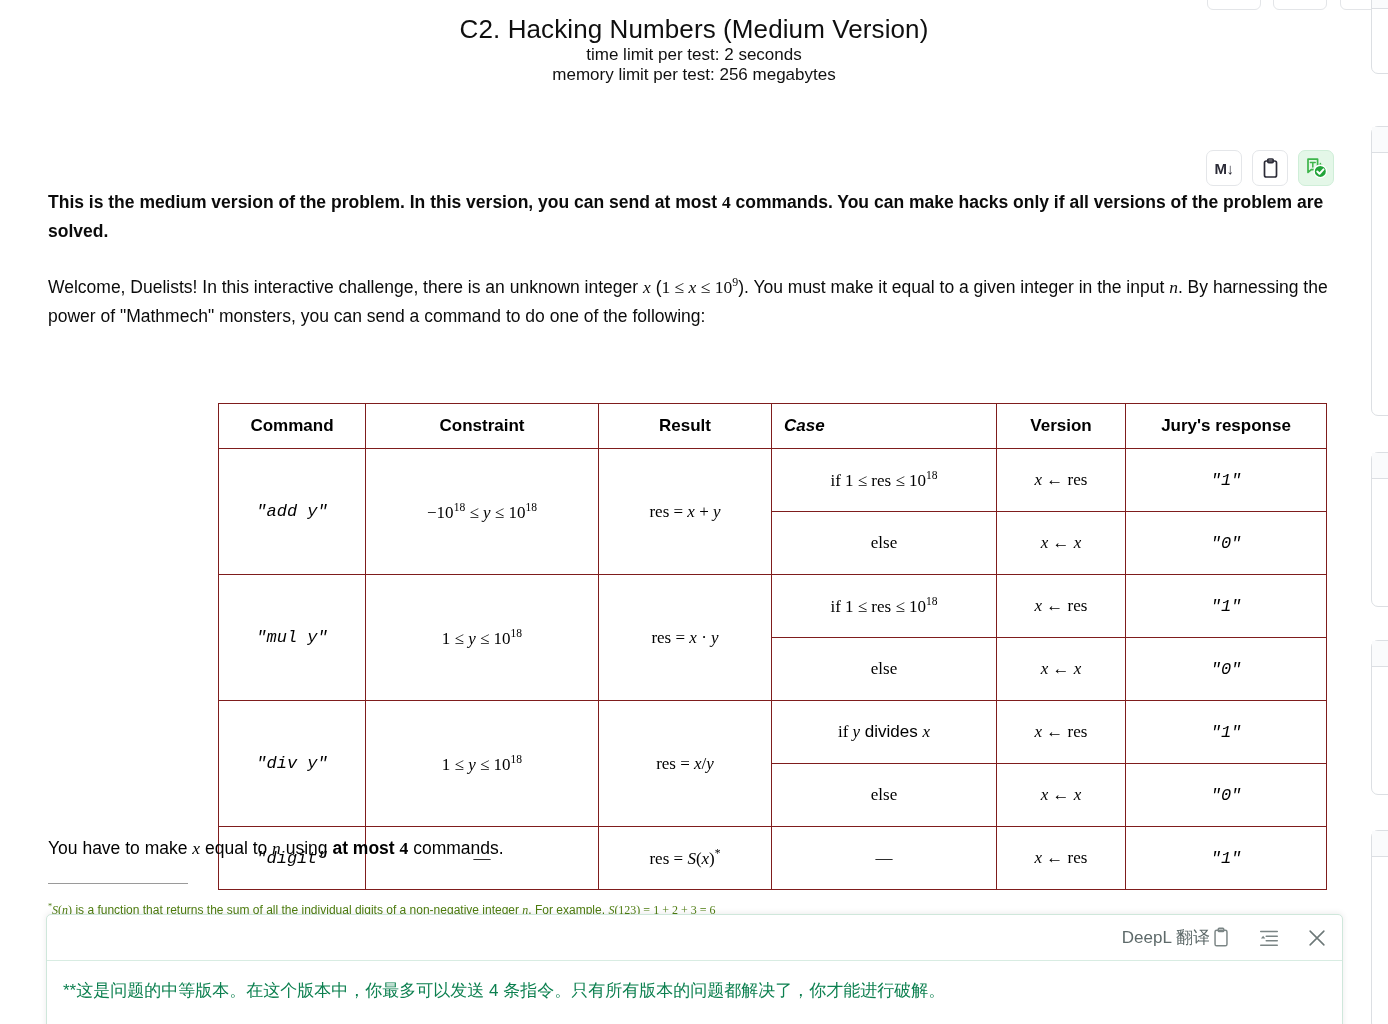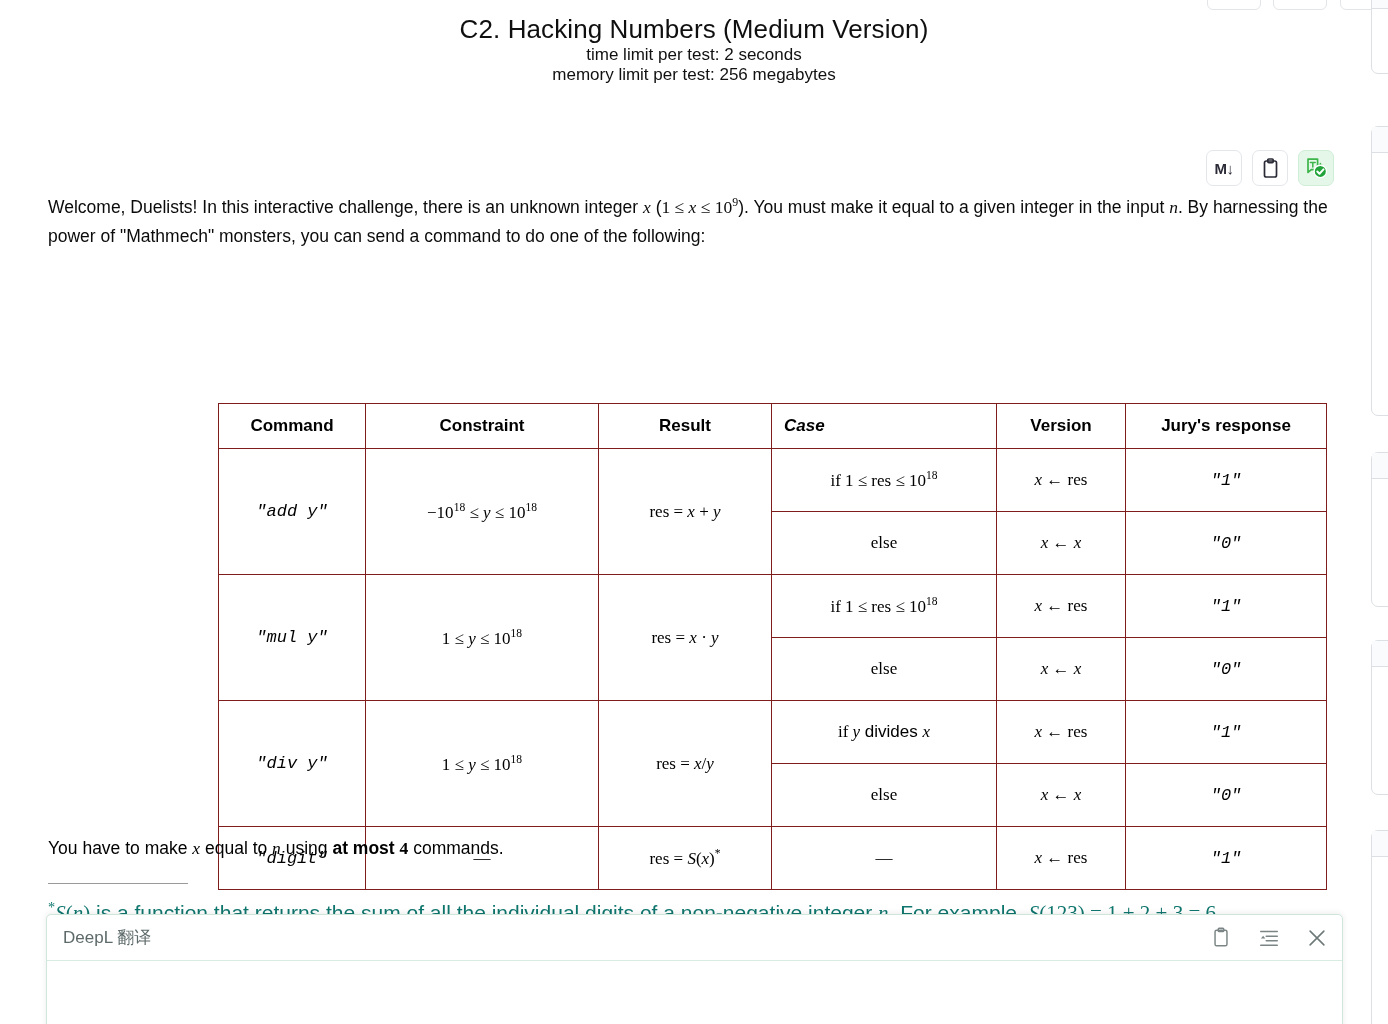--- a/index.html
+++ b/index.html
@@ -83,35 +83,35 @@
   td.result { width: 148px; }
   td.case-cell { width: 200px; text-align: left; }
   td.update { width: 104px; }
   td.jury { width: 176px; }
   tr.tall td { height: 50px; }
 
   
   #after-table { position: absolute; top: 834px; left: 48px; width: 1290px; }
   #after-table p { margin: 0; font-size: 17.5px; line-height: 29px; }
   #footnote-rule { width: 140px; height: 1px; background: #9a9a9a; margin: 20px 0 10px 0; }
-  #footnote { font-size: 21px; line-height: 26px; color: #0f766e; }
+  #footnote { font-size: 12px; line-height: 26px; color: #4d7c0f; }
 
   
   #deepl-panel {
     position: absolute; left: 46px; top: 914px; width: 1297px; height: 130px;
     background: #ffffff; border: 1px solid #cfe7db; border-radius: 5px;
     box-shadow: 0 -1px 6px rgba(0,0,0,0.08);
     box-sizing: border-box; overflow: hidden;
   }
   #deepl-head {
     height: 46px; border-bottom: 1px solid #d8ece2;
     display: flex; align-items: center; padding: 0 14px 0 16px;
     box-sizing: border-box;
   }
-  #deepl-title { font-size: 17px; color: #5e6a6a; flex: 1; }
+  #deepl-title { font-size: 17px; color: #5e6a6a; flex: 1; text-align: right; }
   #deepl-actions { display: flex; gap: 26px; align-items: center; }
   .deepl-ico { width: 22px; height: 22px; color: #7b8585; display: block; }
   #deepl-body { padding: 16px 16px 0 16px; }
   #deepl-body p {
     margin: 0 0 22px 0; font-size: 17px; line-height: 27px;
     color: #0d8050; font-family: "Liberation Sans", sans-serif;
   }
 </style>
 </head>
 <body>
@@ -158,20 +158,21 @@
     <svg width="24" height="24" viewBox="0 0 24 24">
       <path d="M4 3.2h9.6v10.4H7.3L4 16.4z" fill="none" stroke="#3db54a" stroke-width="1.7" stroke-linejoin="round"></path>
       <path d="M6.4 6.6h4.8M8.8 6.6v4.4M14.6 9.4h3.6M16.4 7.6v3.6" stroke="#3db54a" stroke-width="1.5" stroke-linecap="round"></path>
       <circle cx="16.3" cy="15.4" r="6.2" fill="#22a43a" stroke="#ffffff" stroke-width="1.4"></circle>
       <path d="M13.3 15.5l2.2 2.2 4-4.3" fill="none" stroke="#ffffff" stroke-width="2" stroke-linecap="round" stroke-linejoin="round"></path>
     </svg>
   </div>
 </div>
 
 <div id="statement">
+  <p class="bold-note"><span>This is the medium version of the problem. In this version, you can send at most </span><span class="mathup">4</span><span> commands. You can make hacks only if all versions of the problem are solved.</span></p>
 
 
   <p><span>Welcome, Duelists! In this interactive challenge, there is an unknown integer </span><span class="math">x</span><span> (</span><span class="mathup">1</span><span class="mathup">&nbsp;</span><span class="mathup">≤</span><span class="mathup">&nbsp;</span><span class="math">x</span><span class="mathup">&nbsp;</span><span class="mathup">≤</span><span class="mathup">&nbsp;</span><span class="mathup">10</span><sup class="exp">9</sup><span>). You must make it equal to a given integer in the input </span><span class="math">n</span><span>. By harnessing the power of "Mathmech" monsters, you can send a command to do one of the following:</span></p>
 </div>
 
 <div id="cmd-table-wrap">
 <table class="cmd">
   <thead>
     <tr>
       <th>Command</th>
@@ -296,13 +297,17 @@
           <path d="M5.6 9.6l-2.4 3h4.8z" fill="#7b8585"></path>
         </svg>
       </span>
       <span>
         <svg class="deepl-ico" viewBox="0 0 24 24">
           <path d="M4.5 4.5l15 15M19.5 4.5l-15 15" stroke="#6d7878" stroke-width="1.7" stroke-linecap="round"></path>
         </svg>
       </span>
     </span>
   </div>
+  <div id="deepl-body">
+    <p>**这是问题的中等版本。在这个版本中，你最多可以发送 4 条指令。只有所有版本的问题都解决了，你才能进行破解。</p>
+
+  </div>
 </div>
 
 </body></html>

